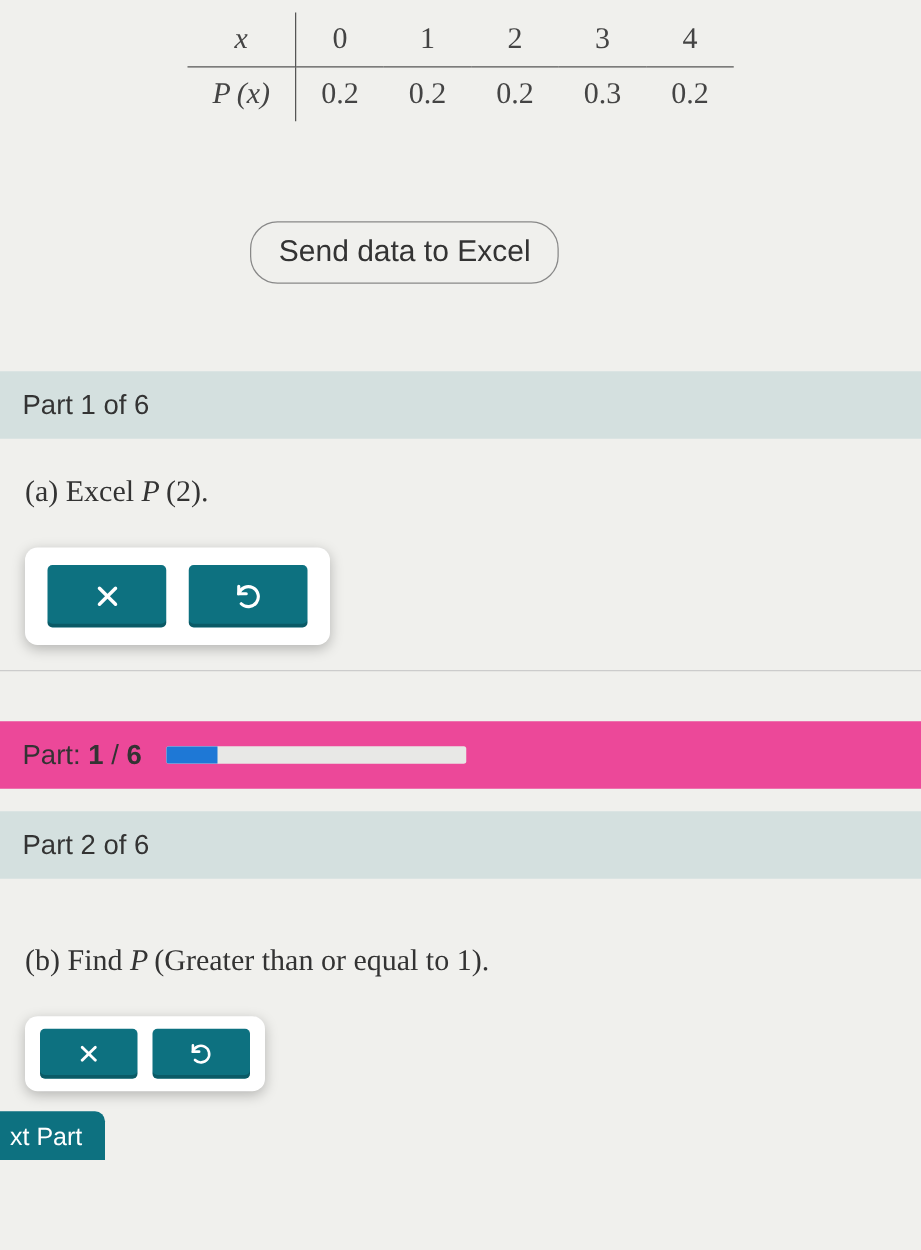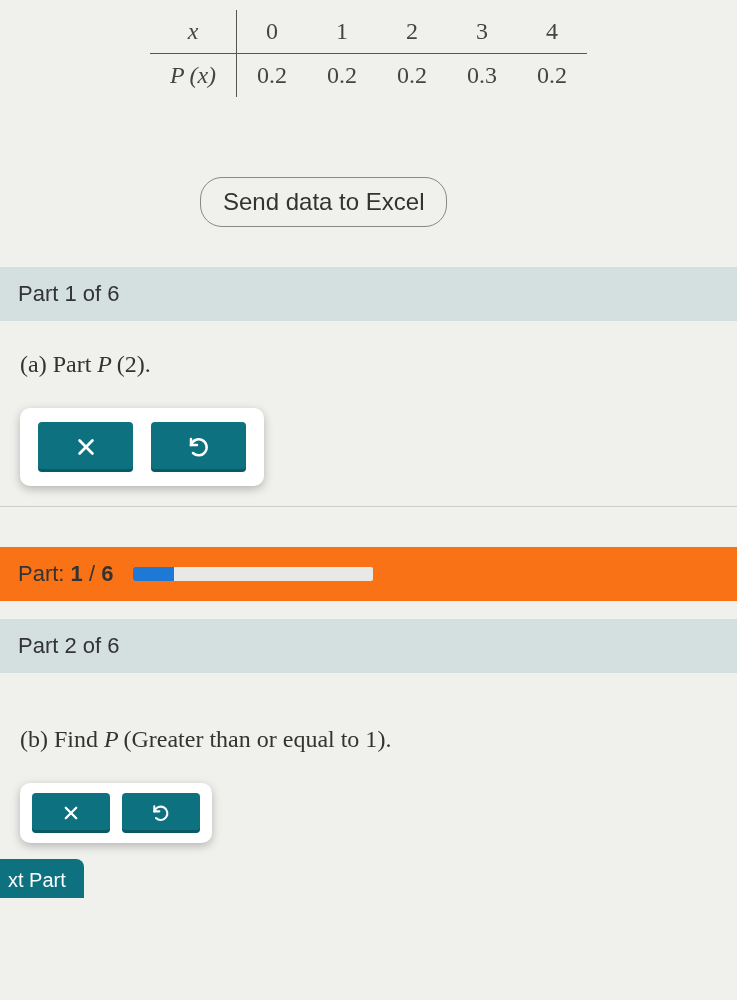--- a/index.html
+++ b/index.html
@@ -40,20 +40,21 @@
     font-size: 24px;
     color:#333;
     background: transparent;
     cursor:pointer;
   }
   .banner {
     background: #d4e0df;
     padding: 14px 18px;
     font-size: 22px;
     color:#333;
+    margin-top: 30px;
   }
   .question-block {
     padding: 30px 20px 20px 20px;
     border-bottom: 1px solid #ccc;
   }
   .q-text {
     font-family: "Times New Roman", serif;
     font-size: 24px;
     color:#333;
     margin-bottom: 30px;
@@ -97,21 +98,21 @@
     border-radius:4px;
     font-size: 26px;
     display:flex;
     align-items:center;
     justify-content:center;
     cursor:pointer;
     box-shadow: inset 0 -3px 0 rgba(0,0,0,0.2);
   }
   .teal-btn.small { width:78px; height:40px; font-size:22px; }
   .progress-banner {
-    background:#f97316;
+    background:#ec4899;
     padding: 14px 18px;
     font-size:22px;
     display:flex;
     align-items:center;
     gap: 20px;
     margin-top: 40px;
   }
   .progress-banner .label b { font-weight:bold; }
   .progress-bar {
     width: 240px;
@@ -167,21 +168,21 @@
 
   <div class="send-btn-wrap">
     <button class="send-btn">Send data to Excel</button>
   </div>
 </div>
 
 <div class="banner">Part 1 of 6</div>
 
 <div class="question-block">
   <div class="q-text">
-    <span>(a) Part </span><span class="it">P</span> (<span>2</span>)<span>.</span>
+    <span>(a) Excel </span><span class="it">P</span> (<span>2</span>)<span>.</span>
   </div>
   <div class="answer-line">
     <div class="btn-group">
       <button class="teal-btn">
         <span>
           <svg width="22" height="22" viewBox="0 0 24 24" fill="none" stroke="white" stroke-width="3" stroke-linecap="round">
               <line x1="5" y1="5" x2="19" y2="19"></line>
               <line x1="19" y1="5" x2="5" y2="19"></line>
             </svg>
         </span>

